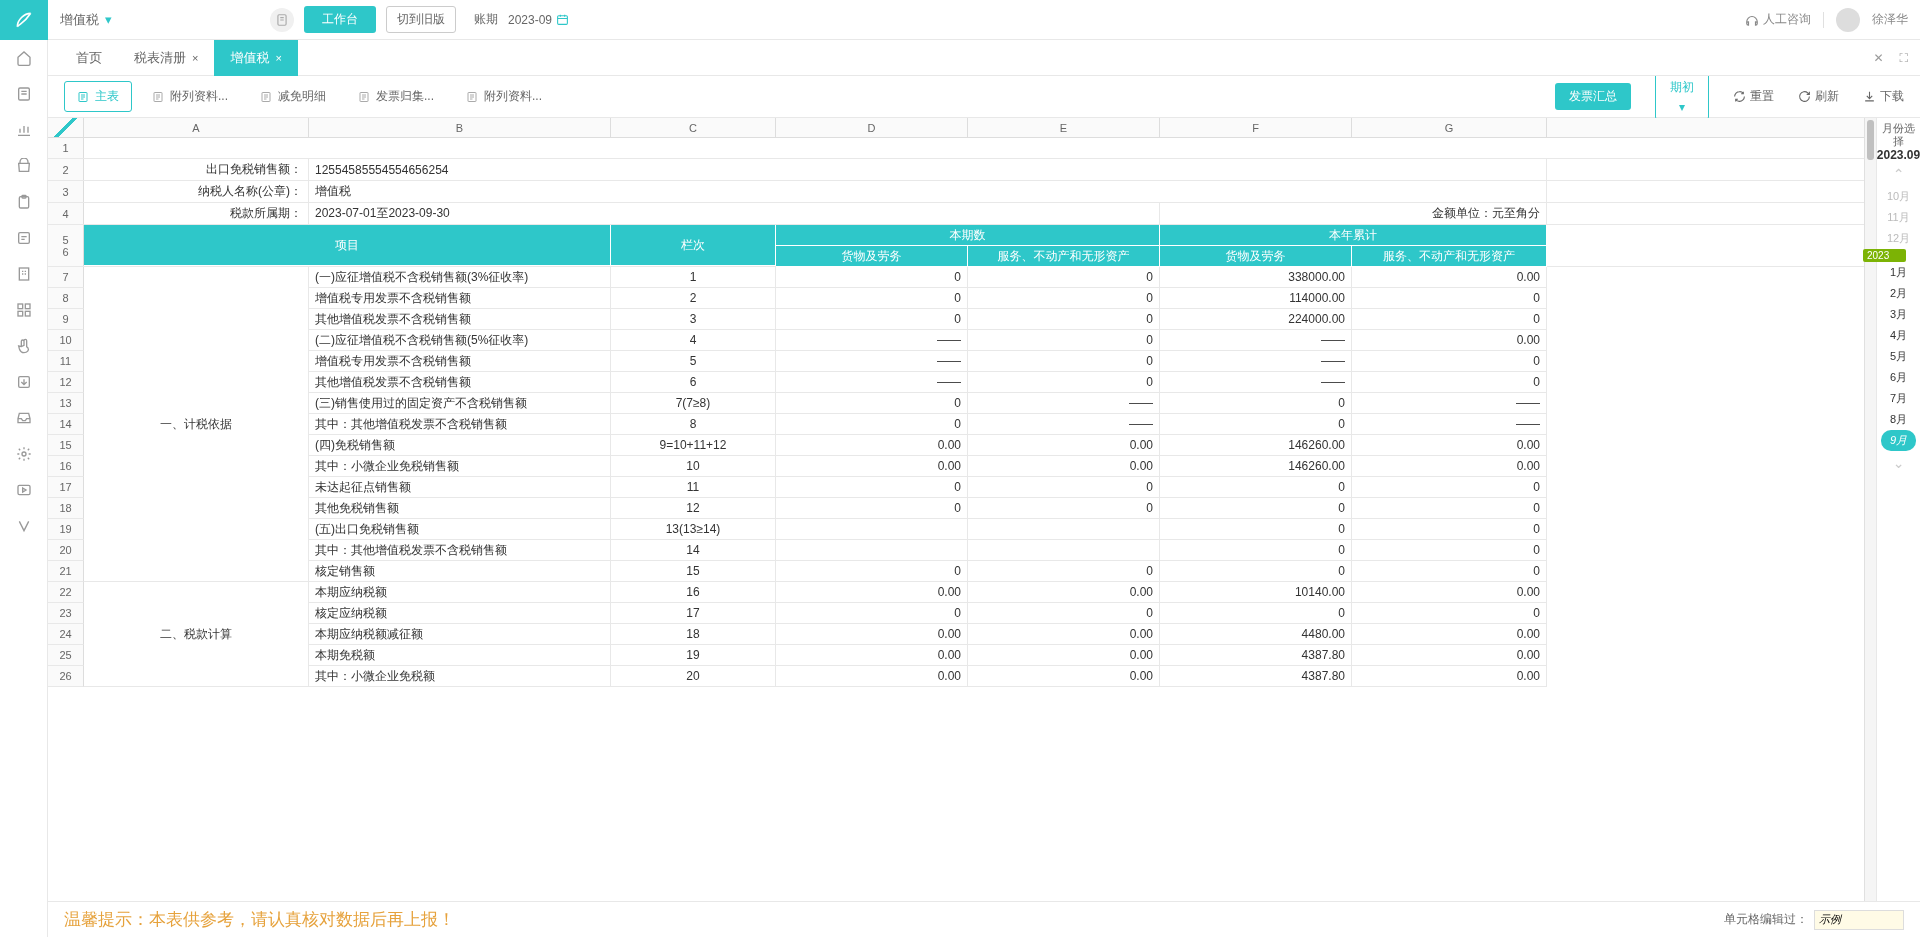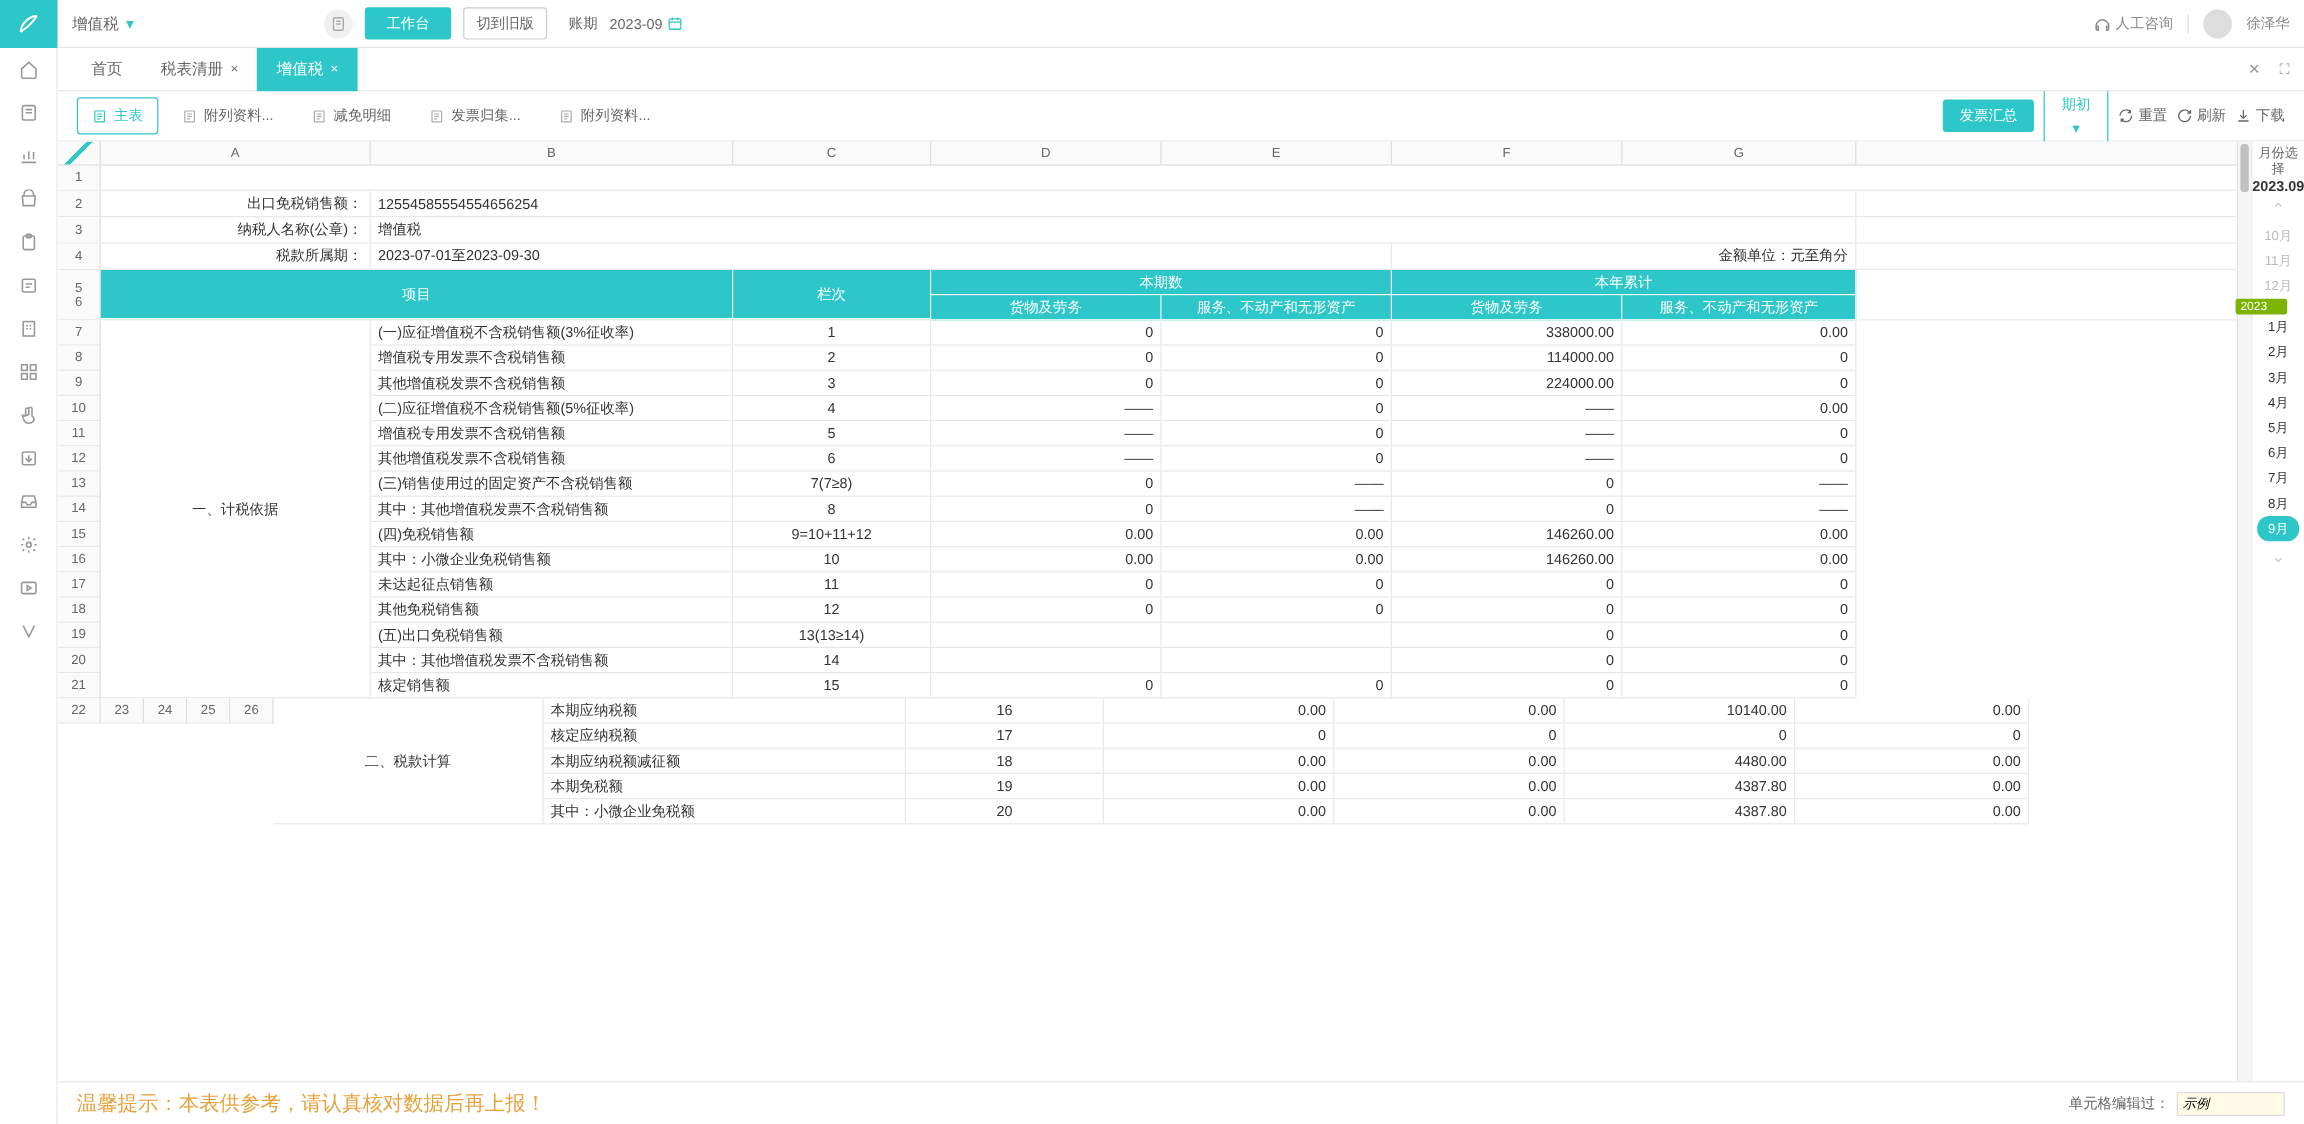--- a/index.html
+++ b/index.html
@@ -20,21 +20,21 @@
 .topbar-spacer { flex: 1; }
 .topbar-right { display: flex; align-items: center; gap: 12px; color: #888; }
 .avatar { width: 24px; height: 24px; border-radius: 50%; background: #ddd; display: inline-block; }
 .divider-v { width: 1px; height: 16px; background: #e0e0e0; }
 .tabbar { height: 36px; background: #fff; border-bottom: 1px solid #e8e8e8; display: flex; align-items: center; padding: 0 12px; gap: 0; position: relative; }
 .tab { padding: 0 16px; height: 36px; display: flex; align-items: center; gap: 6px; cursor: pointer; color: #666; font-size: 13px; }
 .tab.active { background: #2ec7c9; color: #fff; }
 .tab-close { font-size: 11px; cursor: pointer; }
 .tabbar-right { position: absolute; right: 8px; display: flex; gap: 8px; align-items: center; }
 .icon-btn { cursor: pointer; color: #999; padding: 4px; }
-.subtabs { height: 42px; background: #fff; display: flex; align-items: center; padding: 0 16px; gap: 8px; border-bottom: 1px solid #e8e8e8; }
+.subtabs { height: 42px; background: #fff; display: flex; align-items: center; padding: 0 16px; gap: 24px; border-bottom: 1px solid #e8e8e8; }
 .subtab { padding: 6px 12px; display: flex; align-items: center; gap: 6px; cursor: pointer; color: #666; border-radius: 3px; font-size: 12px; }
 .subtab.active { border: 1px solid #2ec7c9; color: #2ec7c9; }
 .subtab-icon { color: #2ec7c9; }
 .subtab-icon.gray { color: #aaa; }
 .subtabs-spacer { flex: 1; }
 .action-btn { padding: 5px 14px; border-radius: 3px; cursor: pointer; font-size: 12px; display: flex; align-items: center; gap: 4px; }
 .action-primary { background: #2ec7c9; color: #fff; }
 .action-outline { border: 1px solid #2ec7c9; color: #2ec7c9; flex-direction: column; }
 .action-text { color: #666; display: flex; align-items: center; gap: 4px; cursor: pointer; }
 .content-wrap { flex: 1; display: flex; overflow: hidden; background: #fff; }
@@ -52,21 +52,21 @@
 .th-cell { background: #2ec7c9; color: #fff; justify-content: center; border-right: 1px solid #fff; border-bottom: 1px solid #fff; }
 .section-cell { justify-content: center; color: #333; }
 .scrollbar-v { width: 12px; background: #f5f5f5; border-left: 1px solid #e0e0e0; position: relative; }
 .scrollbar-thumb { position: absolute; top: 2px; left: 2px; right: 2px; height: 40px; background: #c0c0c0; border-radius: 3px; }
 .month-panel { width: 44px; background: #fff; border-left: 1px solid #e8e8e8; display: flex; flex-direction: column; align-items: center; font-size: 11px; padding-top: 4px; }
 .month-title { font-size: 11px; color: #666; line-height: 1.2; text-align: center; }
 .month-year { font-weight: bold; font-size: 12px; }
 .month-nav { color: #ccc; cursor: pointer; margin: 4px 0; font-size: 14px; }
 .month-item { padding: 3px 0; color: #bbb; cursor: pointer; width: 100%; text-align: center; }
 .month-item.avail { color: #333; }
-.month-item.active { background: #2ec7c9; color: #fff; border-radius: 10px; margin: 0 4px; width: auto; padding: 3px 6px; }
+.month-item.active { background: #2ec7c9; color: #fff; border-radius: 10px; margin: 0 4px; width: auto; padding: 3px 6px; font-style: italic; }
 .year-badge { background: #7cb305; color: #fff; font-size: 10px; padding: 1px 4px; border-radius: 2px; position: relative; left: -14px; }
 .footer { height: 36px; background: #fff; border-top: 1px solid #e8e8e8; display: flex; align-items: center; padding: 0 16px; justify-content: space-between; }
 .footer-warn { color: #e6a23c; font-size: 17px; }
 .footer-right { display: flex; align-items: center; gap: 6px; color: #666; }
 .footer-input { width: 90px; height: 20px; border: 1px solid #ddd; padding: 0 4px; font-size: 11px; background: #fffbe6; font-style: italic; }
 svg { display: block; }
 </style>
 </head>
 <body>
 
@@ -481,21 +481,21 @@
                   <div class="cell" style="width:302px">核定销售额</div>
 <div class="cell center" style="width:165px">15</div>
 <div class="cell right" style="width:192px">0</div>
 <div class="cell right" style="width:192px">0</div>
 <div class="cell right" style="width:192px">0</div>
 <div class="cell right" style="width:195px">0</div>
                 </div>
               </div>
 </div>
             <div style="display:flex">
-<div style="display:flex;flex-direction:row">
+<div style="display:flex;flex-direction:column">
                 <div class="row-h" style="height:21px;border-bottom:1px solid #e8e8e8">22</div>
                 <div class="row-h" style="height:21px;border-bottom:1px solid #e8e8e8">23</div>
                 <div class="row-h" style="height:21px;border-bottom:1px solid #e8e8e8">24</div>
                 <div class="row-h" style="height:21px;border-bottom:1px solid #e8e8e8">25</div>
                 <div class="row-h" style="height:21px;border-bottom:1px solid #e8e8e8">26</div>
               </div>
 <div class="cell section-cell" style="width:225px;border-bottom:1px solid #e8e8e8">二、税款计算</div>
 <div style="display:flex;flex-direction:column">
                 <div style="display:flex;height:21px;border-bottom:1px solid #e8e8e8">
                   <div class="cell" style="width:302px">本期应纳税额</div>

